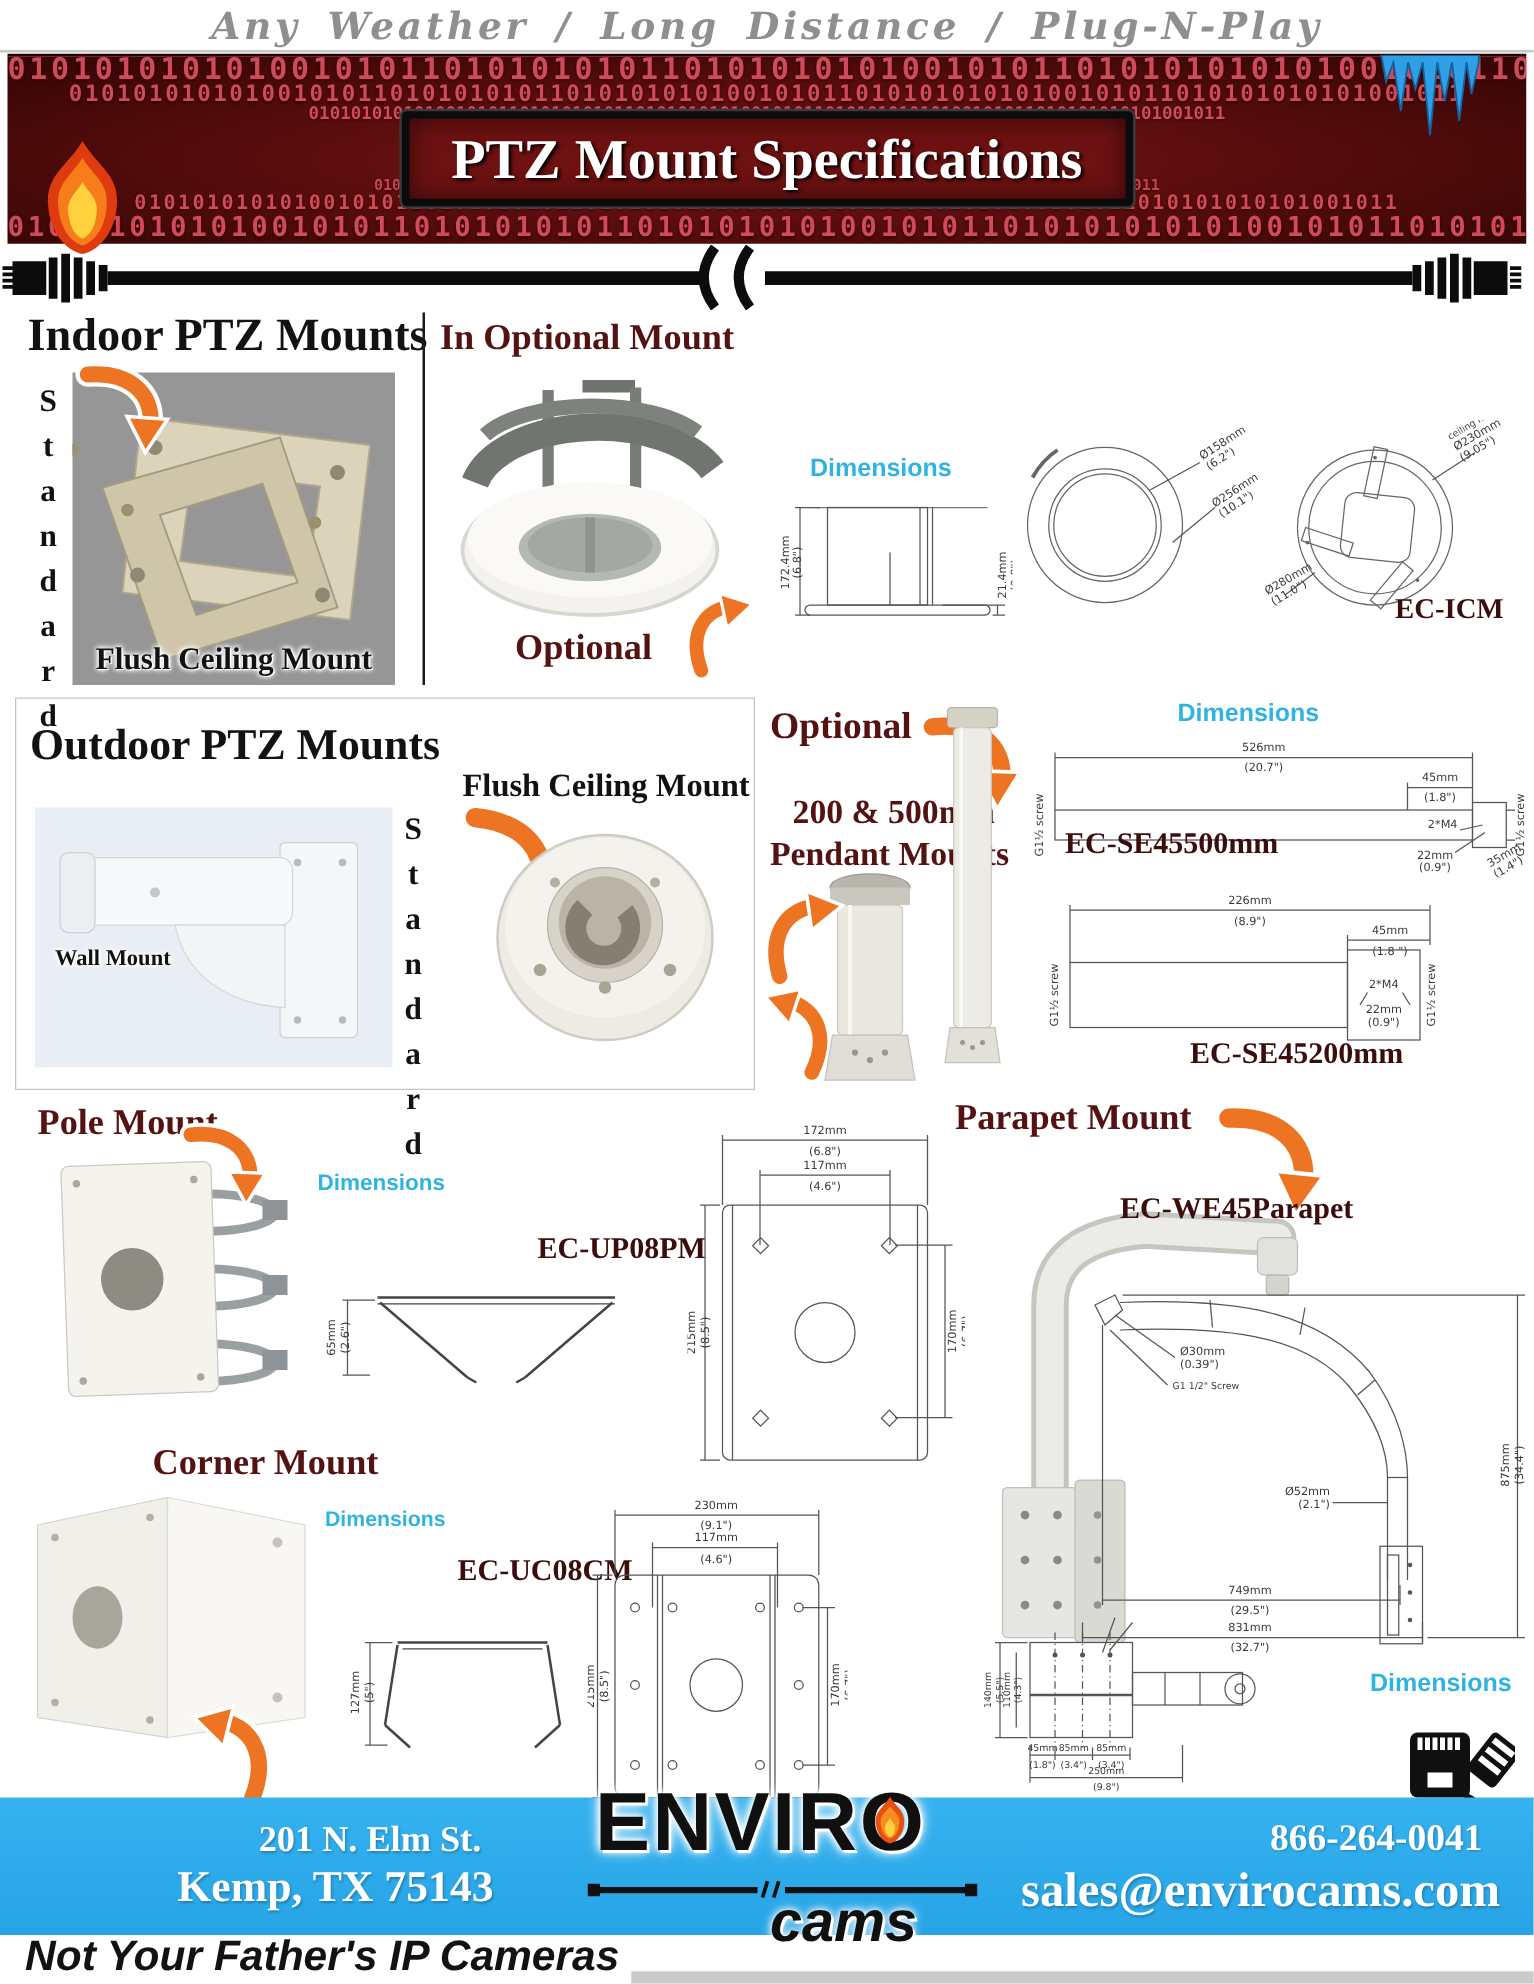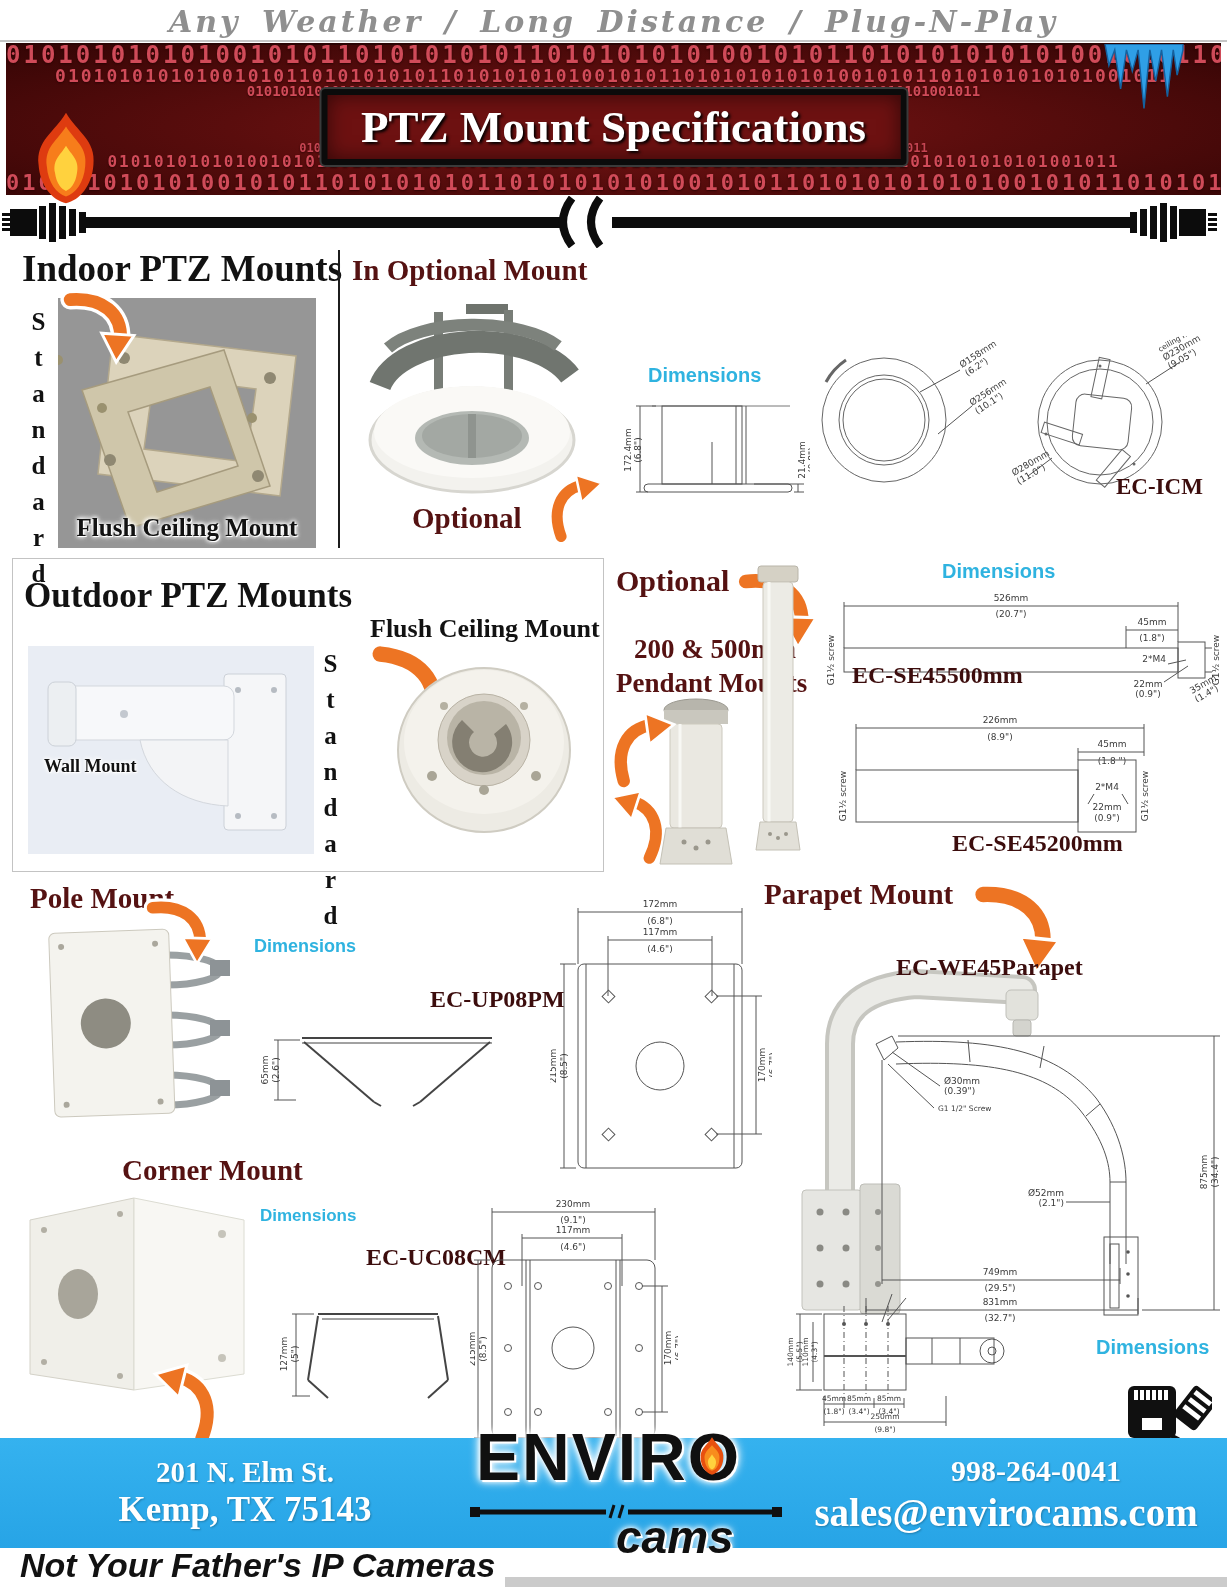--- a/index.html
+++ b/index.html
@@ -29,21 +29,21 @@
   .dimlab{color:#2fb3e0;font-weight:bold;font-family:"Liberation Sans",sans-serif}
   .vert{writing-mode:vertical-rl;text-orientation:upright;font-family:"Liberation Serif",serif;font-weight:bold;color:#111;letter-spacing:9px}
   .glow{text-shadow:0 0 4px #fff,0 0 4px #fff,0 0 6px #fff,1px 1px 0 #fff}
   .diag text{fill:#3a3a3a;font-size:9px;font-family:"DejaVu Sans",sans-serif}
   .diag text.sm{font-size:7.5px}
   .arrow{position:absolute;overflow:visible}
   .vdivider{background:#1c1c1c}
   .outbox{border:1px solid #c3c3c3}
   
   .bluebar{top:1438px;left:0;width:1227px;height:110px;background:linear-gradient(#35b2ef,#27a4e6)}
-  .ftext{color:#fff;font-family:"Liberation Serif",serif;font-weight:bold;text-align:center;text-shadow:1px 1px 2px rgba(0,0,0,.25)}
+  .ftext{color:#fff;font-family:"Liberation Serif",serif;font-weight:bold;text-align:right;text-shadow:1px 1px 2px rgba(0,0,0,.25)}
   .logo-main{font-family:"Liberation Sans",sans-serif;font-weight:bold;font-size:66px;color:#101010;letter-spacing:2px;line-height:1;text-shadow:0 0 5px #fff,0 0 8px #fff,0 0 12px #fff,2px 2px 0 #fff}
   .logo-sub{font-family:"Liberation Sans",sans-serif;font-weight:bold;font-style:italic;font-size:46px;color:#101010;line-height:1;text-shadow:0 0 5px #fff,0 0 9px #fff,2px 2px 0 #fff}
   .slogan{font-family:Liberation Sans, sans-serif;font-style:italic;font-weight:bold;font-size:34px;color:#121212}
   .graybar{top:1577px;left:505px;width:722px;height:10px;background:#cbcbcb}
 </style>
 </head>
 <body>
 
 <svg width="0" height="0" style="position:absolute">
   <defs>
@@ -671,17 +671,17 @@
     <rect x="0" y="3" width="10" height="10" fill="#101010"></rect>
       <rect x="302" y="3" width="10" height="10" fill="#101010"></rect>
     <line x1="10" y1="8" x2="136" y2="8" stroke="#101010" stroke-width="5"></line>
     <line x1="144" y1="1" x2="140" y2="14" stroke="#101010" stroke-width="3"></line>
     <line x1="153" y1="1" x2="149" y2="14" stroke="#101010" stroke-width="3"></line>
     <line x1="158" y1="8" x2="302" y2="8" stroke="#101010" stroke-width="5"></line>
   </svg>
   <div class="logo-sub" style="position:absolute;left:140px;top:90px">cams</div>
 </div>
 
-<div class="abs ftext nowrap" style="left:886px;top:1454px;width:300px;font-size:30px">998-264-0041</div>
+<div class="abs ftext nowrap" style="left:886px;top:1454px;width:300px;font-size:30px">866-264-0041</div>
 <div class="abs ftext nowrap" style="left:812px;top:1490px;width:388px;font-size:39px">sales@envirocams.com</div>
 
 <div class="abs slogan nowrap" style="left:20px;top:1546px">Not Your Father's IP Cameras</div>
 <div class="abs graybar"></div>
 
 </body></html>

